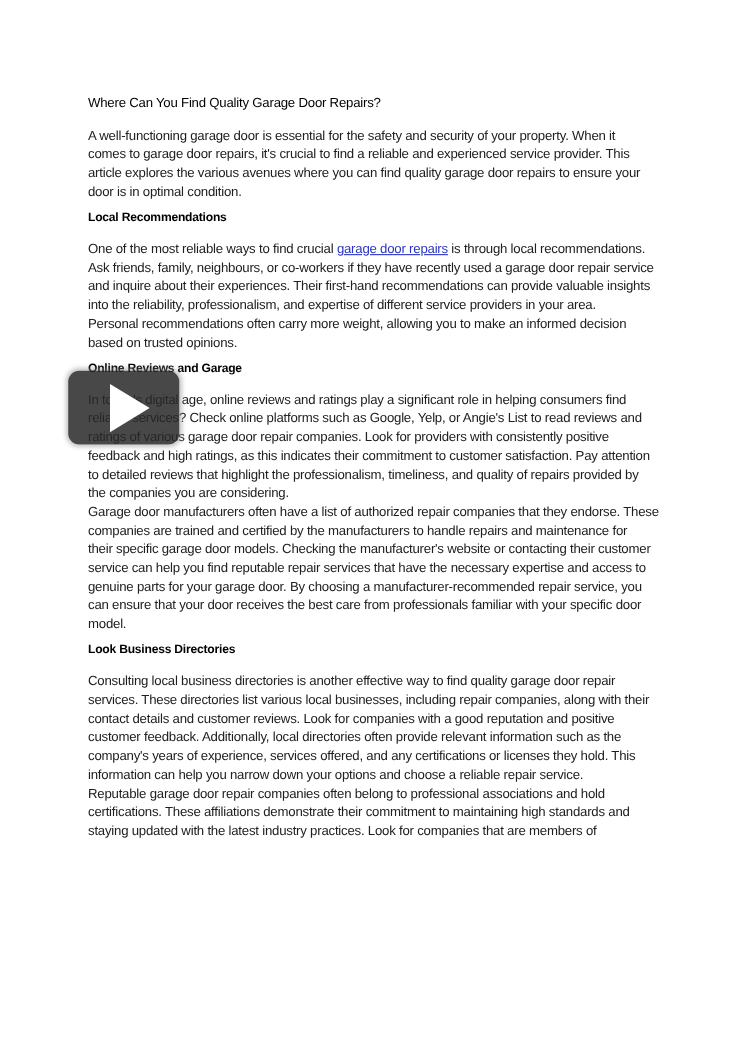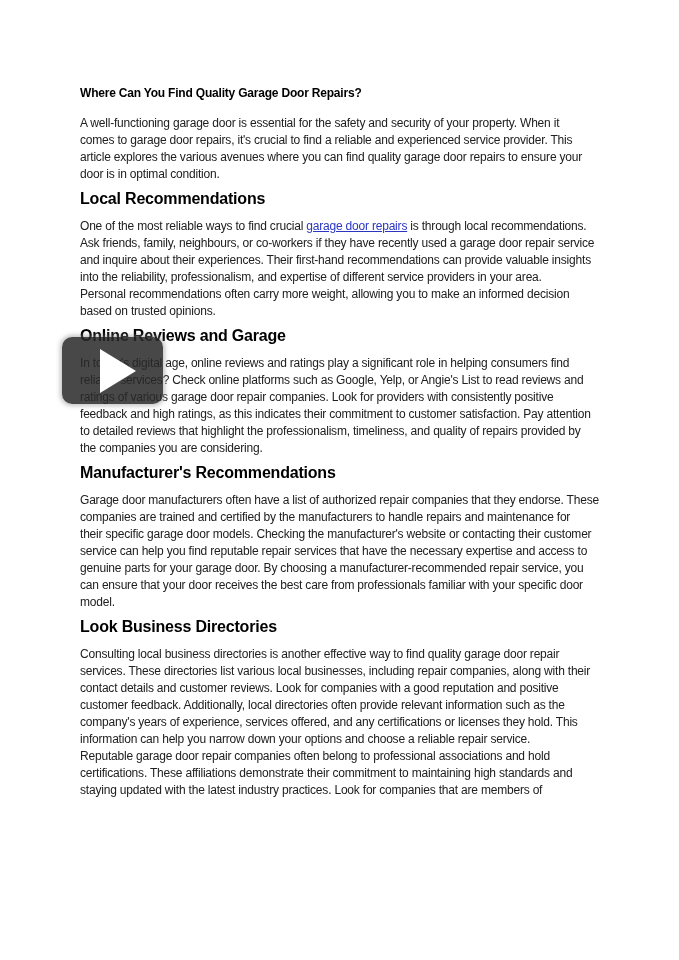--- a/index.html
+++ b/index.html
@@ -14,28 +14,28 @@
     color: #202020;
   }
   .content {
     position: absolute;
     left: 80px;
     top: 85px;
     width: 540px;
   }
   .article-title {
     font-size: 12px;
-    font-weight: bold;
+    font-weight: normal;
     color: #000000;
     letter-spacing: -0.2px;
     line-height: 17px;
     margin: 0 0 13px 0;
   }
   .section-heading {
-    font-size: 16px;
+    font-size: 11px;
     font-weight: bold;
     color: #000000;
     letter-spacing: -0.2px;
     line-height: 17px;
     margin: 7px 0 11px 0;
   }
   .para {
     font-size: 12px;
     line-height: 17px;
     letter-spacing: -0.2px;
@@ -95,21 +95,20 @@
 based on trusted opinions.</span></p>
 
     <h2 class="section-heading">Online Reviews and Garage</h2>
     <p class="para">In today's digital age, online reviews and ratings play a significant role in helping consumers find
 reliable services? Check online platforms such as Google, Yelp, or Angie's List to read reviews and
 ratings of various garage door repair companies. Look for providers with consistently positive
 feedback and high ratings, as this indicates their commitment to customer satisfaction. Pay attention
 to detailed reviews that highlight the professionalism, timeliness, and quality of repairs provided by
 the companies you are considering.</p>
 
-    <h2 class="section-heading">Manufacturer's Recommendations</h2>
     <p class="para">Garage door manufacturers often have a list of authorized repair companies that they endorse. These
 companies are trained and certified by the manufacturers to handle repairs and maintenance for
 their specific garage door models. Checking the manufacturer's website or contacting their customer
 service can help you find reputable repair services that have the necessary expertise and access to
 genuine parts for your garage door. By choosing a manufacturer-recommended repair service, you
 can ensure that your door receives the best care from professionals familiar with your specific door
 model.</p>
 
     <h2 class="section-heading">Look Business Directories</h2>
     <p class="para">Consulting local business directories is another effective way to find quality garage door repair

